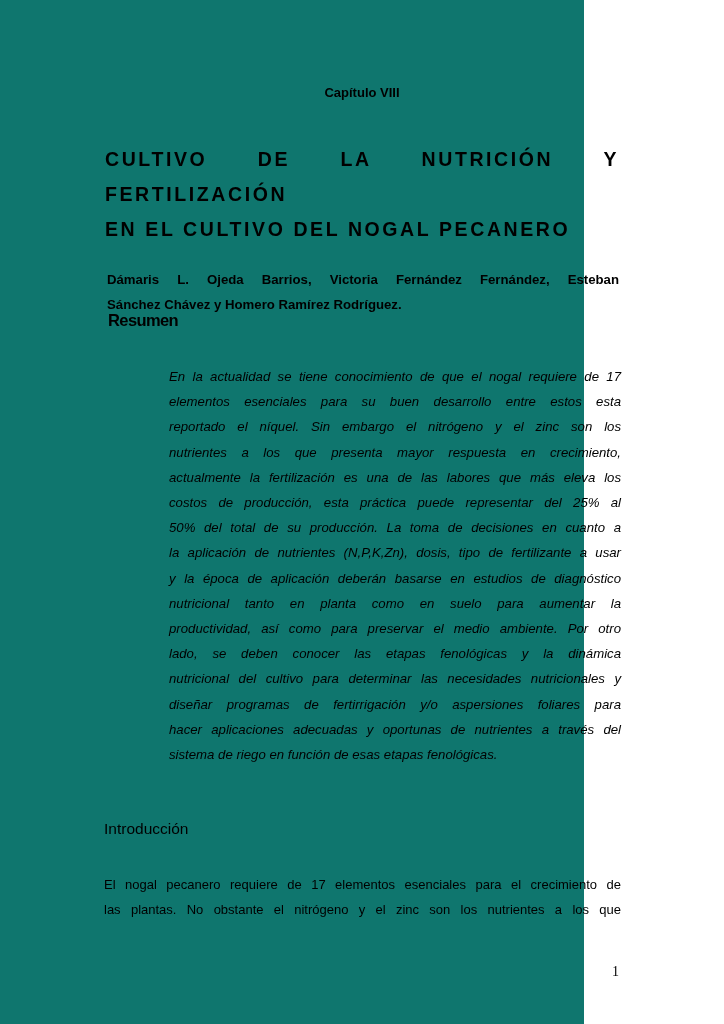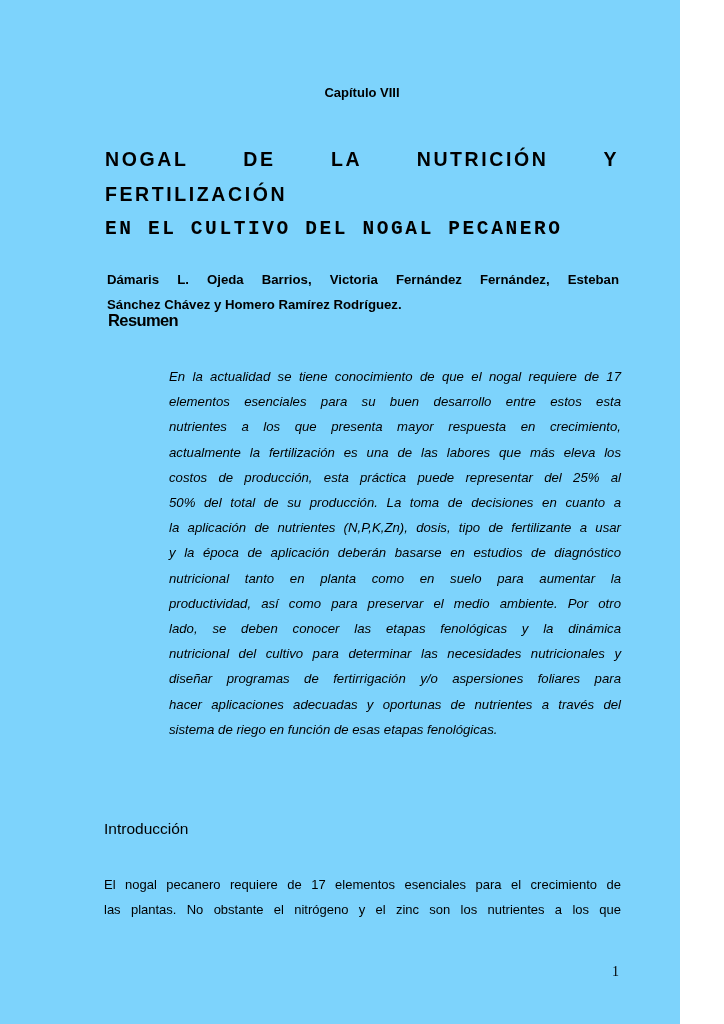--- a/index.html
+++ b/index.html
@@ -1,28 +1,28 @@
 <!DOCTYPE html>
 <html><head>
   <meta charset="utf-8">
   <style>
     html, body { margin: 0; padding: 0; background: #ffffff; }
     body { width: 724px; height: 1024px; position: relative; overflow: hidden; color: #000; }
-    .page { position: absolute; left: 0; top: 0; width: 680px; height: 1024px; background: #7dd3fc; }
+    .page { position: absolute; left: 0; top: 0; width: 584px; height: 1024px; background: #0f766e; }
     .chapter {
       position: absolute; left: 0; width: 724px; top: 85px; text-align: center;
       font-family: "Liberation Sans", sans-serif; font-weight: bold; font-size: 13px;
     }
     .title {
       position: absolute; left: 105px; width: 514px; top: 142px;
       font-family: "Liberation Sans", sans-serif; font-weight: bold; font-size: 19.5px;
       letter-spacing: 2.6px; line-height: 35px;
     }
     .title .line1 { display: block; text-align: justify; text-align-last: justify; }
-    .title .line2 { display: block; font-family: Liberation Mono, monospace; }
+    .title .line2 { display: block; }
     .authors {
       position: absolute; left: 107px; width: 512px; top: 235px;
       font-family: "Liberation Sans", sans-serif; font-weight: bold; font-size: 13.2px;
       line-height: 25px; text-align: justify;
     }
     .authors .a1 { display: block; text-align: justify; text-align-last: justify; margin-top: 32px; }
     .authors .a2 { display: block; }
     .h-resumen {
       position: absolute; left: 108px; top: 311px;
       font-family: "Liberation Sans", sans-serif; font-weight: bold; font-size: 16.5px;
@@ -49,34 +49,35 @@
       font-family: "Liberation Serif", serif; font-size: 14px;
     }
   </style>
 </head>
 <body>
 
 <div class="page">
   <div class="chapter">Capítulo VIII</div>
 
   <div class="title">
-    <span class="line1">NOGAL DE LA NUTRICIÓN Y FERTILIZACIÓN</span>
+    <span class="line1">CULTIVO DE LA NUTRICIÓN Y FERTILIZACIÓN</span>
     <span class="line2">EN EL CULTIVO DEL NOGAL PECANERO</span>
   </div>
 
   <div class="authors">
     <span class="a1">Dámaris L. Ojeda Barrios, Victoria Fernández Fernández,  Esteban</span>
     <span class="a2">Sánchez Chávez y Homero Ramírez Rodríguez.</span>
   </div>
 
   <div class="h-resumen">Resumen</div>
 
   <div class="abstract">
     <span>En la actualidad se tiene conocimiento de que el nogal requiere de 17</span>
     <span>elementos esenciales para su buen desarrollo entre estos esta</span>
+    <span>reportado el níquel. Sin embargo el nitrógeno y el zinc son los</span>
     <span>nutrientes a los que presenta mayor respuesta en crecimiento,</span>
     <span>actualmente la fertilización es una de las labores que más eleva los</span>
     <span>costos de producción, esta práctica puede representar del 25% al</span>
     <span>50%  del total de su producción. La toma de decisiones en cuanto a</span>
     <span>la aplicación de nutrientes (N,P,K,Zn), dosis, tipo de fertilizante a usar</span>
     <span>y la época de aplicación deberán basarse en estudios de diagnóstico</span>
     <span>nutricional tanto en planta como en suelo para aumentar la</span>
     <span>productividad, así como para preservar el medio ambiente. Por otro</span>
     <span>lado, se deben conocer las etapas fenológicas y la dinámica</span>
     <span>nutricional del cultivo para determinar las necesidades nutricionales y</span>

